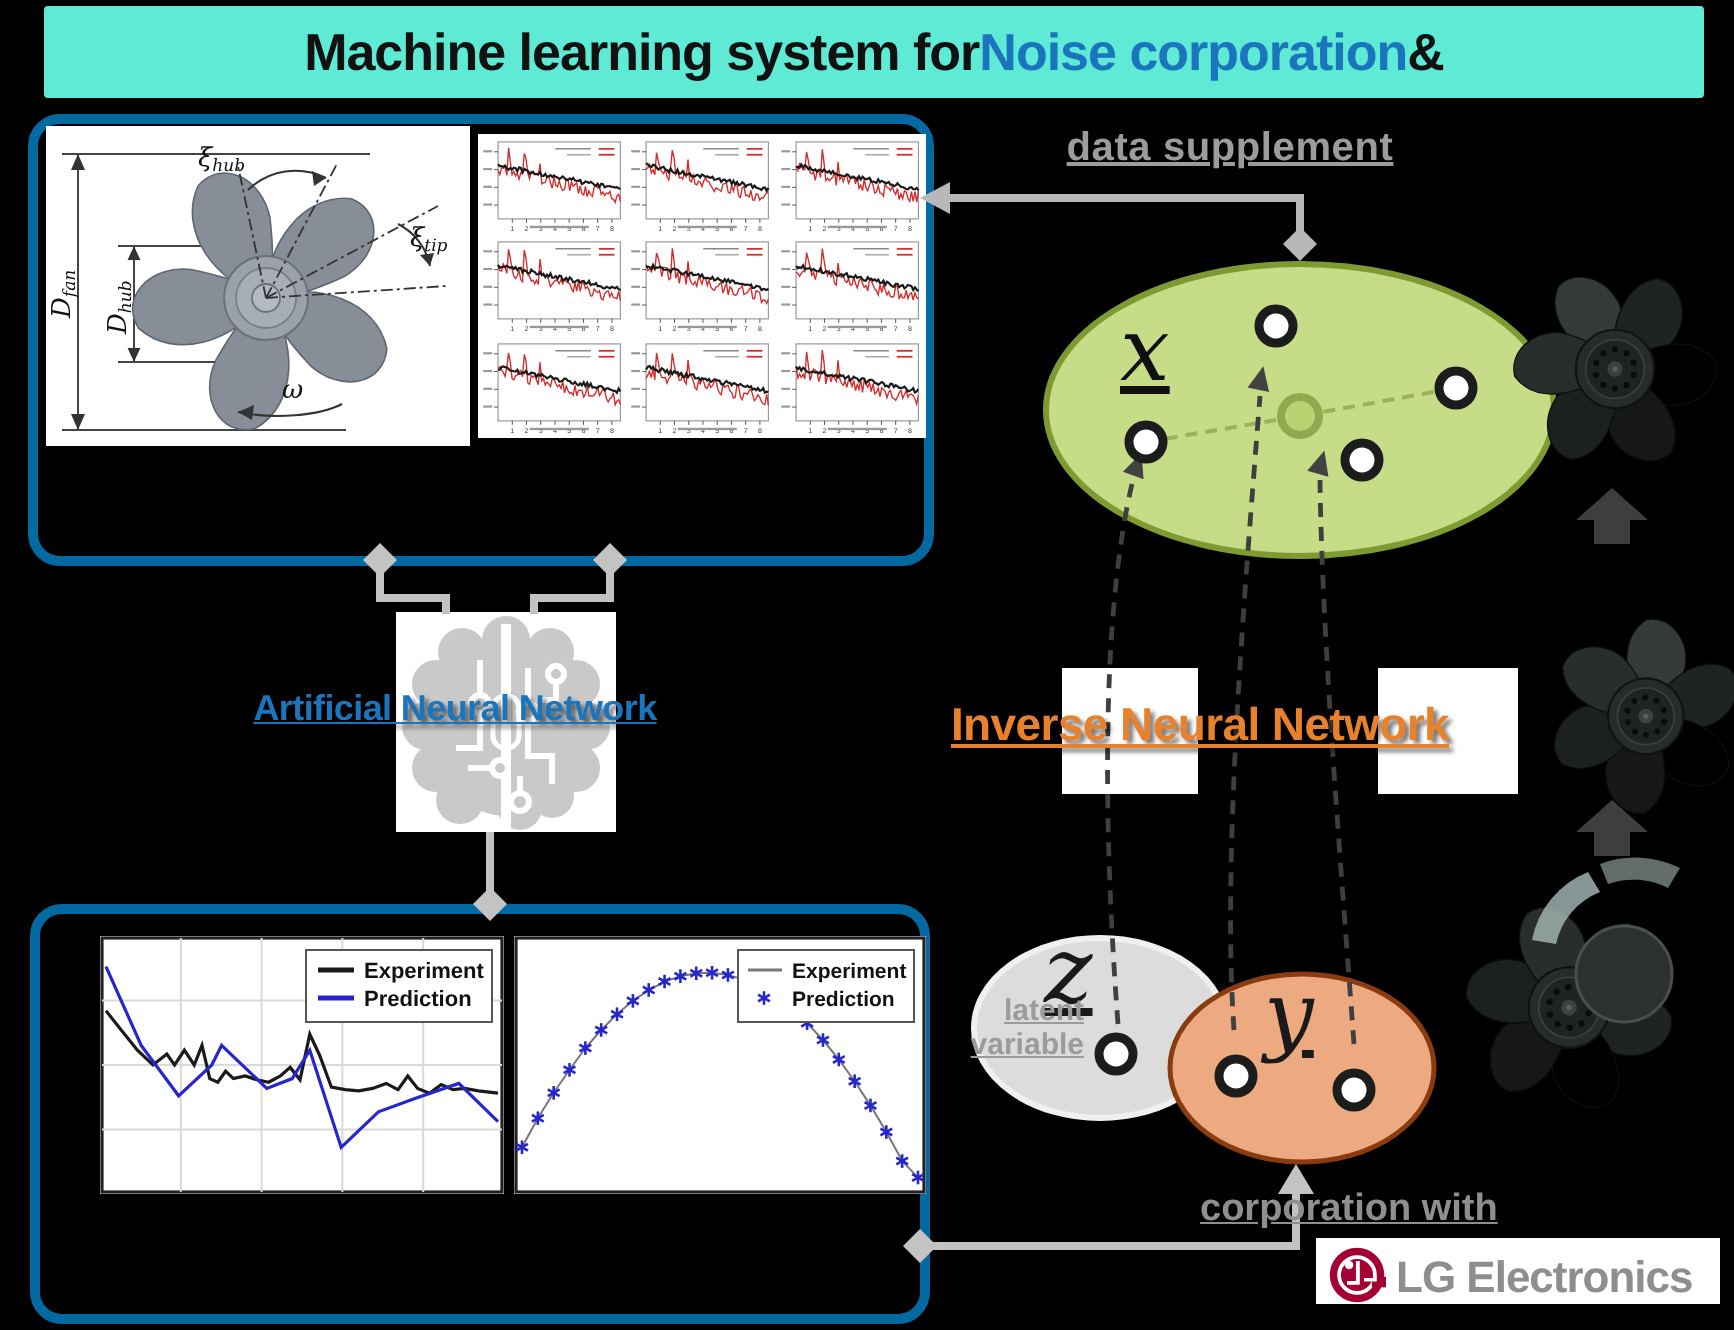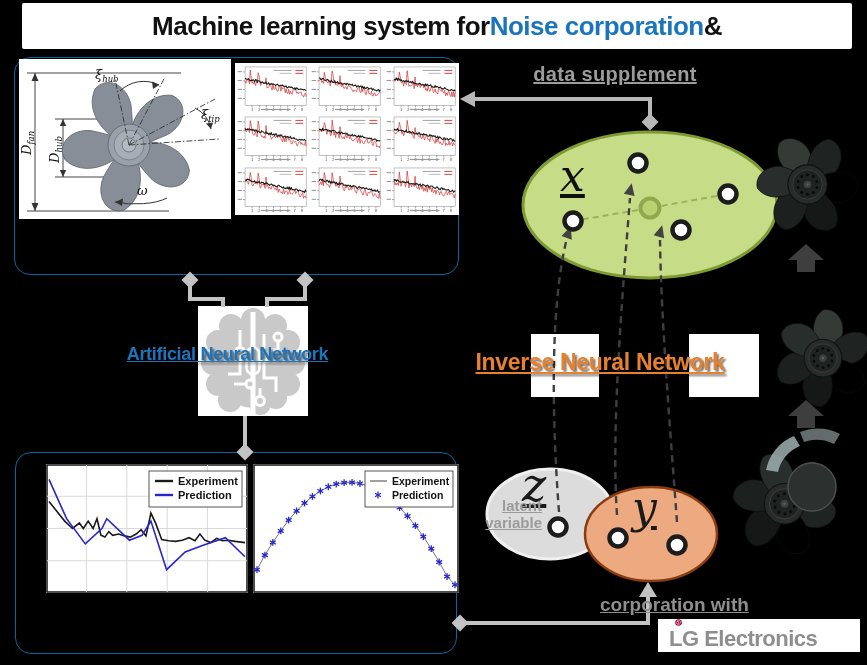--- a/index.html
+++ b/index.html
@@ -1,25 +1,25 @@
 <!DOCTYPE html>
 <html><head>
 <meta charset="utf-8">
 <style>
   html,body{margin:0;padding:0;background:#000;}
   #stage{position:relative;width:867px;height:665px;background:#000;overflow:hidden;
          font-family:"Liberation Sans",sans-serif;}
   .abs{position:absolute;}
   
-  #banner{left:22px;top:3px;width:830px;height:46px;background:#ffffff;border-radius:2px;
+  #banner{left:22px;top:3px;width:830px;height:46px;background:#5eead4;border-radius:2px;
           display:flex;align-items:center;justify-content:center;white-space:nowrap;
           font-size:26px;font-weight:700;letter-spacing:-0.5px;color:#111;z-index:3;}
   #banner .hl{color:#1b75bc;}
   
-  .roundbox{border:1px solid #0369a1;border-radius:16px;background:#000;z-index:1;}
+  .roundbox{border:5px solid #0369a1;border-radius:16px;background:#000;z-index:1;}
   #top-box{left:14px;top:57px;width:443px;height:216px;}
   #bottom-box{left:15px;top:452px;width:440px;height:200px;}
   .whitepanel{position:absolute;background:#fff;}
   #fan-sketch-panel{left:4px;top:1px;width:212px;height:160px;}
   #spectra-panel{left:220px;top:5px;width:224px;height:152px;display:grid;
                  grid-template-columns:repeat(3,1fr);grid-template-rows:repeat(3,1fr);
                  gap:1px;padding:1px;box-sizing:border-box;}
   #brain-box{left:198px;top:306px;width:110px;height:110px;background:#fff;z-index:2;}
   .sq{background:#fff;z-index:2;}
   #sq-left{left:531px;top:334px;width:68px;height:63px;}
@@ -36,21 +36,21 @@
        font-weight:700;color:#9c9c9c;letter-spacing:0.3px;}
   #latent{left:440px;top:497px;width:102px;text-align:right;font-size:15px;font-weight:700;
        color:#9b9b9b;line-height:17px;}
   .mathlbl{font-family:"DejaVu Serif",serif;font-style:italic;color:#101010;z-index:5;}
   #x-lbl{left:560px;top:150px;font-size:44px;}
   #z-lbl{left:522px;top:458px;font-size:46px;color:#1a1a1a;}
   #y-lbl{left:632px;top:482px;font-size:44px;color:#1a1a1a;}
   #corp{left:600px;top:594px;width:253px;text-align:left;font-size:19px;font-weight:700;
         color:#8f8f8f;}
   #lg-box{left:658px;top:619px;width:202px;height:33px;background:#fff;z-index:5;
-        display:flex;align-items:flex-start;padding-left:6px;box-sizing:border-box;flex-direction:column;}
+        display:flex;align-items:flex-end;padding-left:6px;box-sizing:border-box;}
   #lg-text{font-size:22px;font-weight:700;color:#8e8e8e;letter-spacing:-0.5px;margin-left:5px;}
 </style>
 </head>
 <body>
 
 <div id="stage">
 
   <div id="banner" class="abs">
     <span>Machine learning system for </span>
     <span class="hl">Noise corporation</span>

